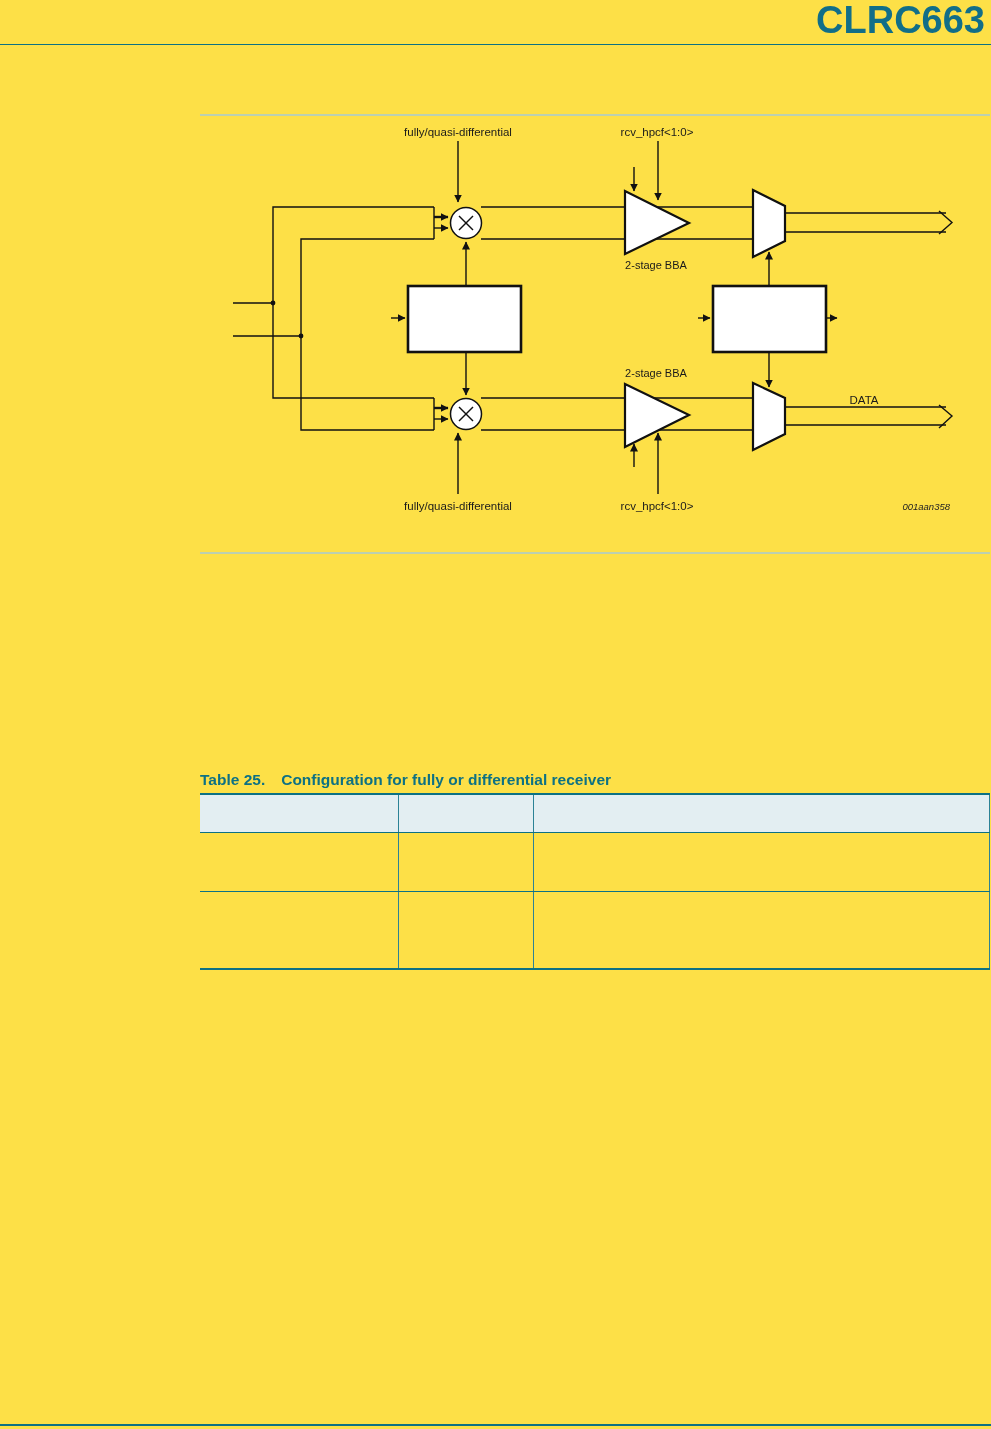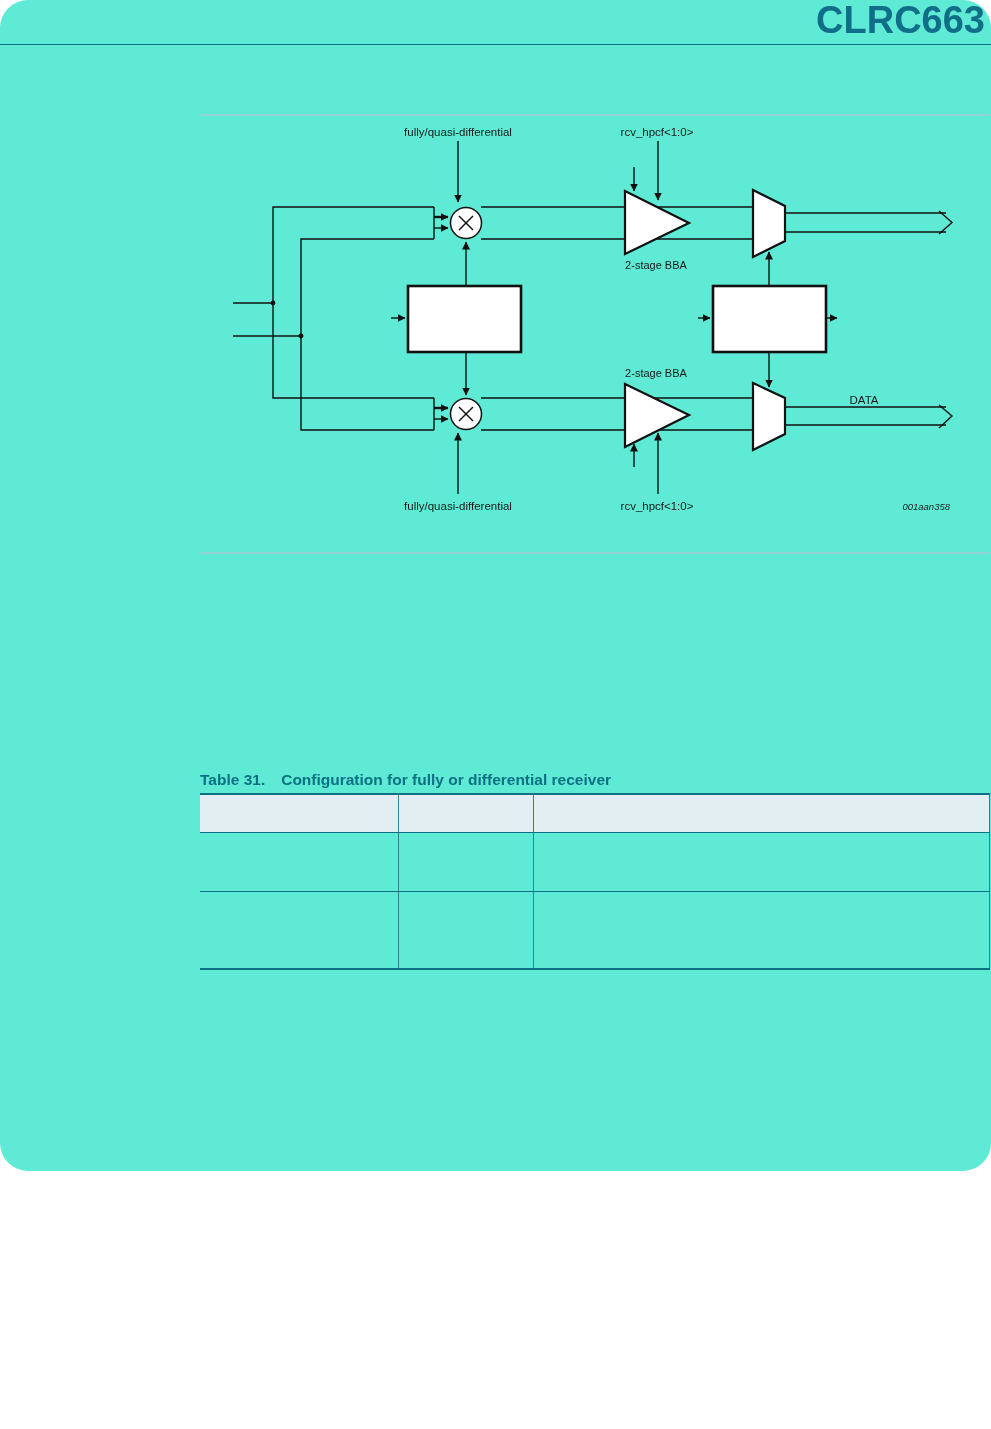--- a/index.html
+++ b/index.html
@@ -1,18 +1,18 @@
 <!DOCTYPE html>
 <html><head>
 <meta charset="utf-8">
 <style>
   html,body { margin:0; padding:0; background:#fff; }
   .page {
-    position:relative; width:991px; height:1171px; background:#5eead4;
-    font-family:"Liberation Sans", sans-serif; overflow:hidden;border-radius:28px;
+    position:relative; width:991px; height:1429px; background:#fde047;
+    font-family:"Liberation Sans", sans-serif; overflow:hidden;
   }
   .doc-title {
     position:absolute; top:0px; right:6px; width:600px;
     text-align:right; font-size:38px; font-weight:bold; letter-spacing:0px;
     color:#116e88; line-height:40px;
   }
   .header-rule {
     position:absolute; left:0; top:44px; width:991px; height:0;
     border-top:1.6px solid #0d7184;
   }
@@ -162,21 +162,21 @@
     <text class="figlabel" x="657" y="136" text-anchor="middle">rcv_hpcf&lt;1:0&gt;</text>
     <text class="figsmall" x="656" y="269" text-anchor="middle">2-stage BBA</text>
     <text class="figsmall" x="656" y="377" text-anchor="middle">2-stage BBA</text>
     <text class="figlabel" x="864" y="404" text-anchor="middle">DATA</text>
     <text class="figlabel" x="458" y="510" text-anchor="middle">fully/quasi-differential</text>
     <text class="figlabel" x="657" y="510" text-anchor="middle">rcv_hpcf&lt;1:0&gt;</text>
     <text class="figid" x="950" y="510" text-anchor="end">001aan358</text>
   </svg>
 
   <div class="table-caption">
-    <span>Table 31.</span><span class="cap-title">Configuration for fully or differential receiver</span>
+    <span>Table 25.</span><span class="cap-title">Configuration for fully or differential receiver</span>
   </div>
 
   <table class="datatable">
     <colgroup>
       <col style="width:198px">
         <col style="width:135px">
         <col style="width:456px">
     </colgroup>
     <thead>
       <tr class="head-row">

